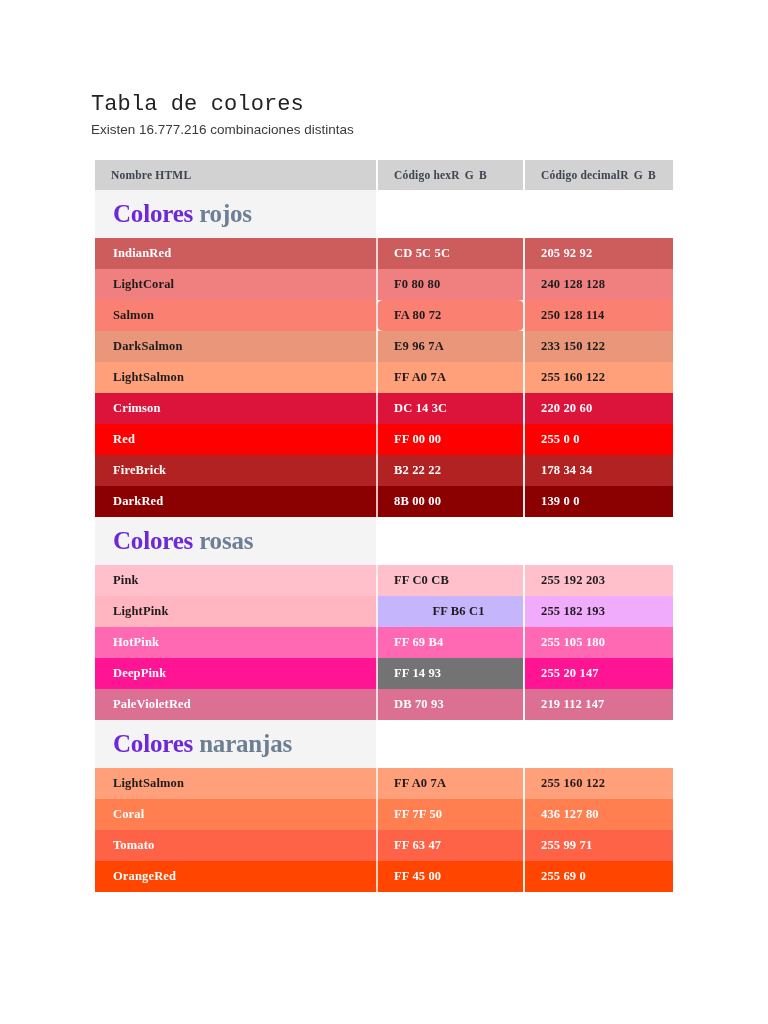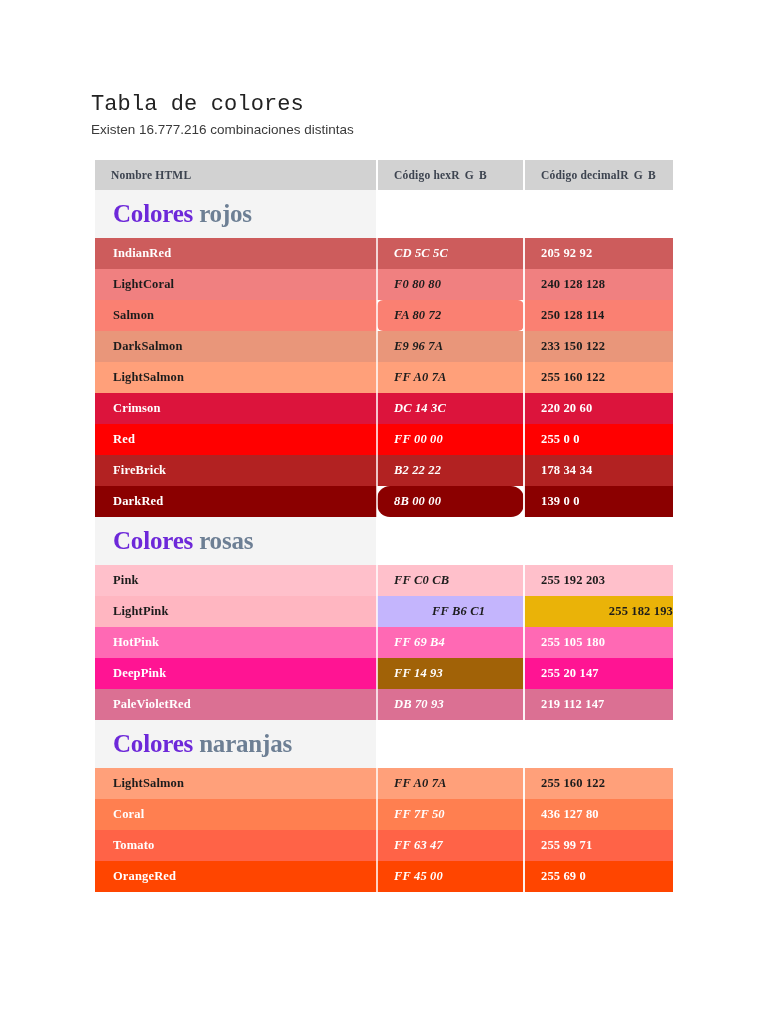--- a/index.html
+++ b/index.html
@@ -109,21 +109,21 @@
     font-size: 12.5px;
     font-weight: bold;
     letter-spacing: 0.15px;
     white-space: nowrap;
   }
   tr.color-row td.cell-name { padding-left: 18px; }
   tr.color-row td.cell-hex,
   tr.color-row td.cell-dec {
     padding-left: 16px;
   }
-  tr.color-row td.cell-hex { border-left: 2px solid rgba(255,255,255,0.75); font-style: italic; }
+  tr.color-row td.cell-hex { border-left: 2px solid rgba(255,255,255,0.75); }
   tr.color-row td.cell-dec { border-left: 2px solid rgba(255,255,255,0.92); }
 
   .txt-dark  { color: #1c1c1c; }
   .txt-light { color: #ffffff; }
 </style>
 </head>
 <body>
 
 <div class="page">
 
@@ -192,46 +192,46 @@
           <td class="cell-hex txt-light" style="background-color: rgb(255, 0, 0);">FF 00 00</td>
           <td class="cell-dec txt-light" style="background-color: rgb(255, 0, 0);">255 0 0</td>
         </tr>
         <tr class="color-row">
           <td class="cell-name txt-light" style="background-color: rgb(178, 34, 34);">FireBrick</td>
           <td class="cell-hex txt-light" style="background-color: rgb(178, 34, 34);">B2 22 22</td>
           <td class="cell-dec txt-light" style="background-color: rgb(178, 34, 34);">178 34 34</td>
         </tr>
         <tr class="color-row">
           <td class="cell-name txt-light" style="background-color: rgb(139, 0, 0);">DarkRed</td>
-          <td class="cell-hex txt-light" style="background-color: rgb(139, 0, 0); border-radius: 13px;">8B 00 00</td>
+          <td class="cell-hex txt-light" style="background-color: rgb(139, 0, 0);">8B 00 00</td>
           <td class="cell-dec txt-light" style="background-color: rgb(139, 0, 0);">139 0 0</td>
         </tr>
         <tr class="section-row">
           <td class="sec-name"><span class="sec-word-main">Colores</span> <span class="sec-word-accent">rosas</span></td>
           <td></td>
           <td></td>
         </tr>
         <tr class="color-row">
           <td class="cell-name txt-dark" style="background-color: rgb(255, 192, 203);">Pink</td>
           <td class="cell-hex txt-dark" style="background-color: rgb(255, 192, 203);">FF C0 CB</td>
           <td class="cell-dec txt-dark" style="background-color: rgb(255, 192, 203);">255 192 203</td>
         </tr>
         <tr class="color-row">
           <td class="cell-name txt-dark" style="background-color: rgb(255, 182, 193);">LightPink</td>
           <td class="cell-hex txt-dark" style="background-color: #c4b5fd; text-align: center;">FF B6 C1</td>
-          <td class="cell-dec txt-dark" style="background-color: #eab308; text-align: right;">255 182 193</td>
+          <td class="cell-dec txt-dark" style="background-color: #f0abfc;">255 182 193</td>
         </tr>
         <tr class="color-row">
           <td class="cell-name txt-light" style="background-color: rgb(255, 105, 180);">HotPink</td>
           <td class="cell-hex txt-light" style="background-color: rgb(255, 105, 180);">FF 69 B4</td>
           <td class="cell-dec txt-light" style="background-color: rgb(255, 105, 180);">255 105 180</td>
         </tr>
         <tr class="color-row">
           <td class="cell-name txt-light" style="background-color: rgb(255, 20, 147);">DeepPink</td>
-          <td class="cell-hex txt-light" style="background-color: #a16207;">FF 14 93</td>
+          <td class="cell-hex txt-light" style="background-color: #737373;">FF 14 93</td>
           <td class="cell-dec txt-light" style="background-color: rgb(255, 20, 147);">255 20 147</td>
         </tr>
         <tr class="color-row">
           <td class="cell-name txt-light" style="background-color: rgb(219, 112, 147);">PaleVioletRed</td>
           <td class="cell-hex txt-light" style="background-color: rgb(219, 112, 147);">DB 70 93</td>
           <td class="cell-dec txt-light" style="background-color: rgb(219, 112, 147);">219 112 147</td>
         </tr>
         <tr class="section-row">
           <td class="sec-name"><span class="sec-word-main">Colores</span> <span class="sec-word-accent">naranjas</span></td>
           <td></td>

